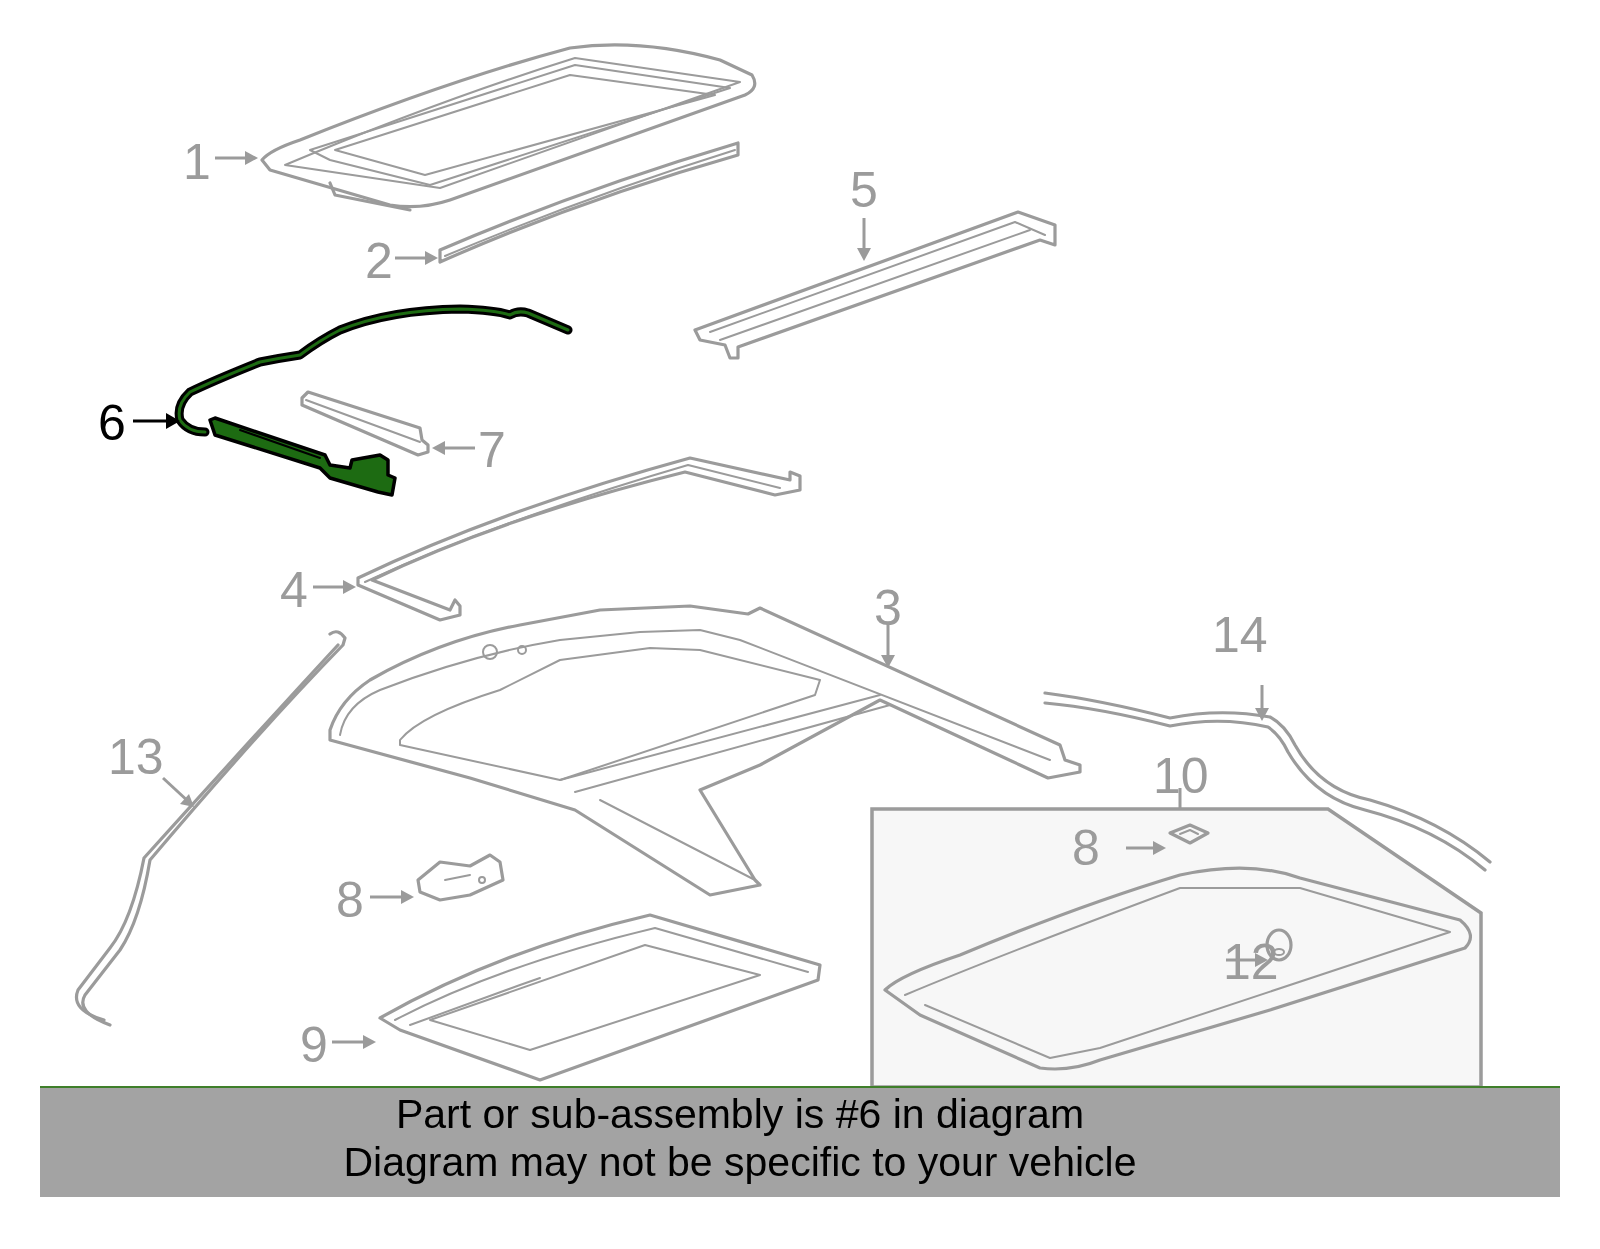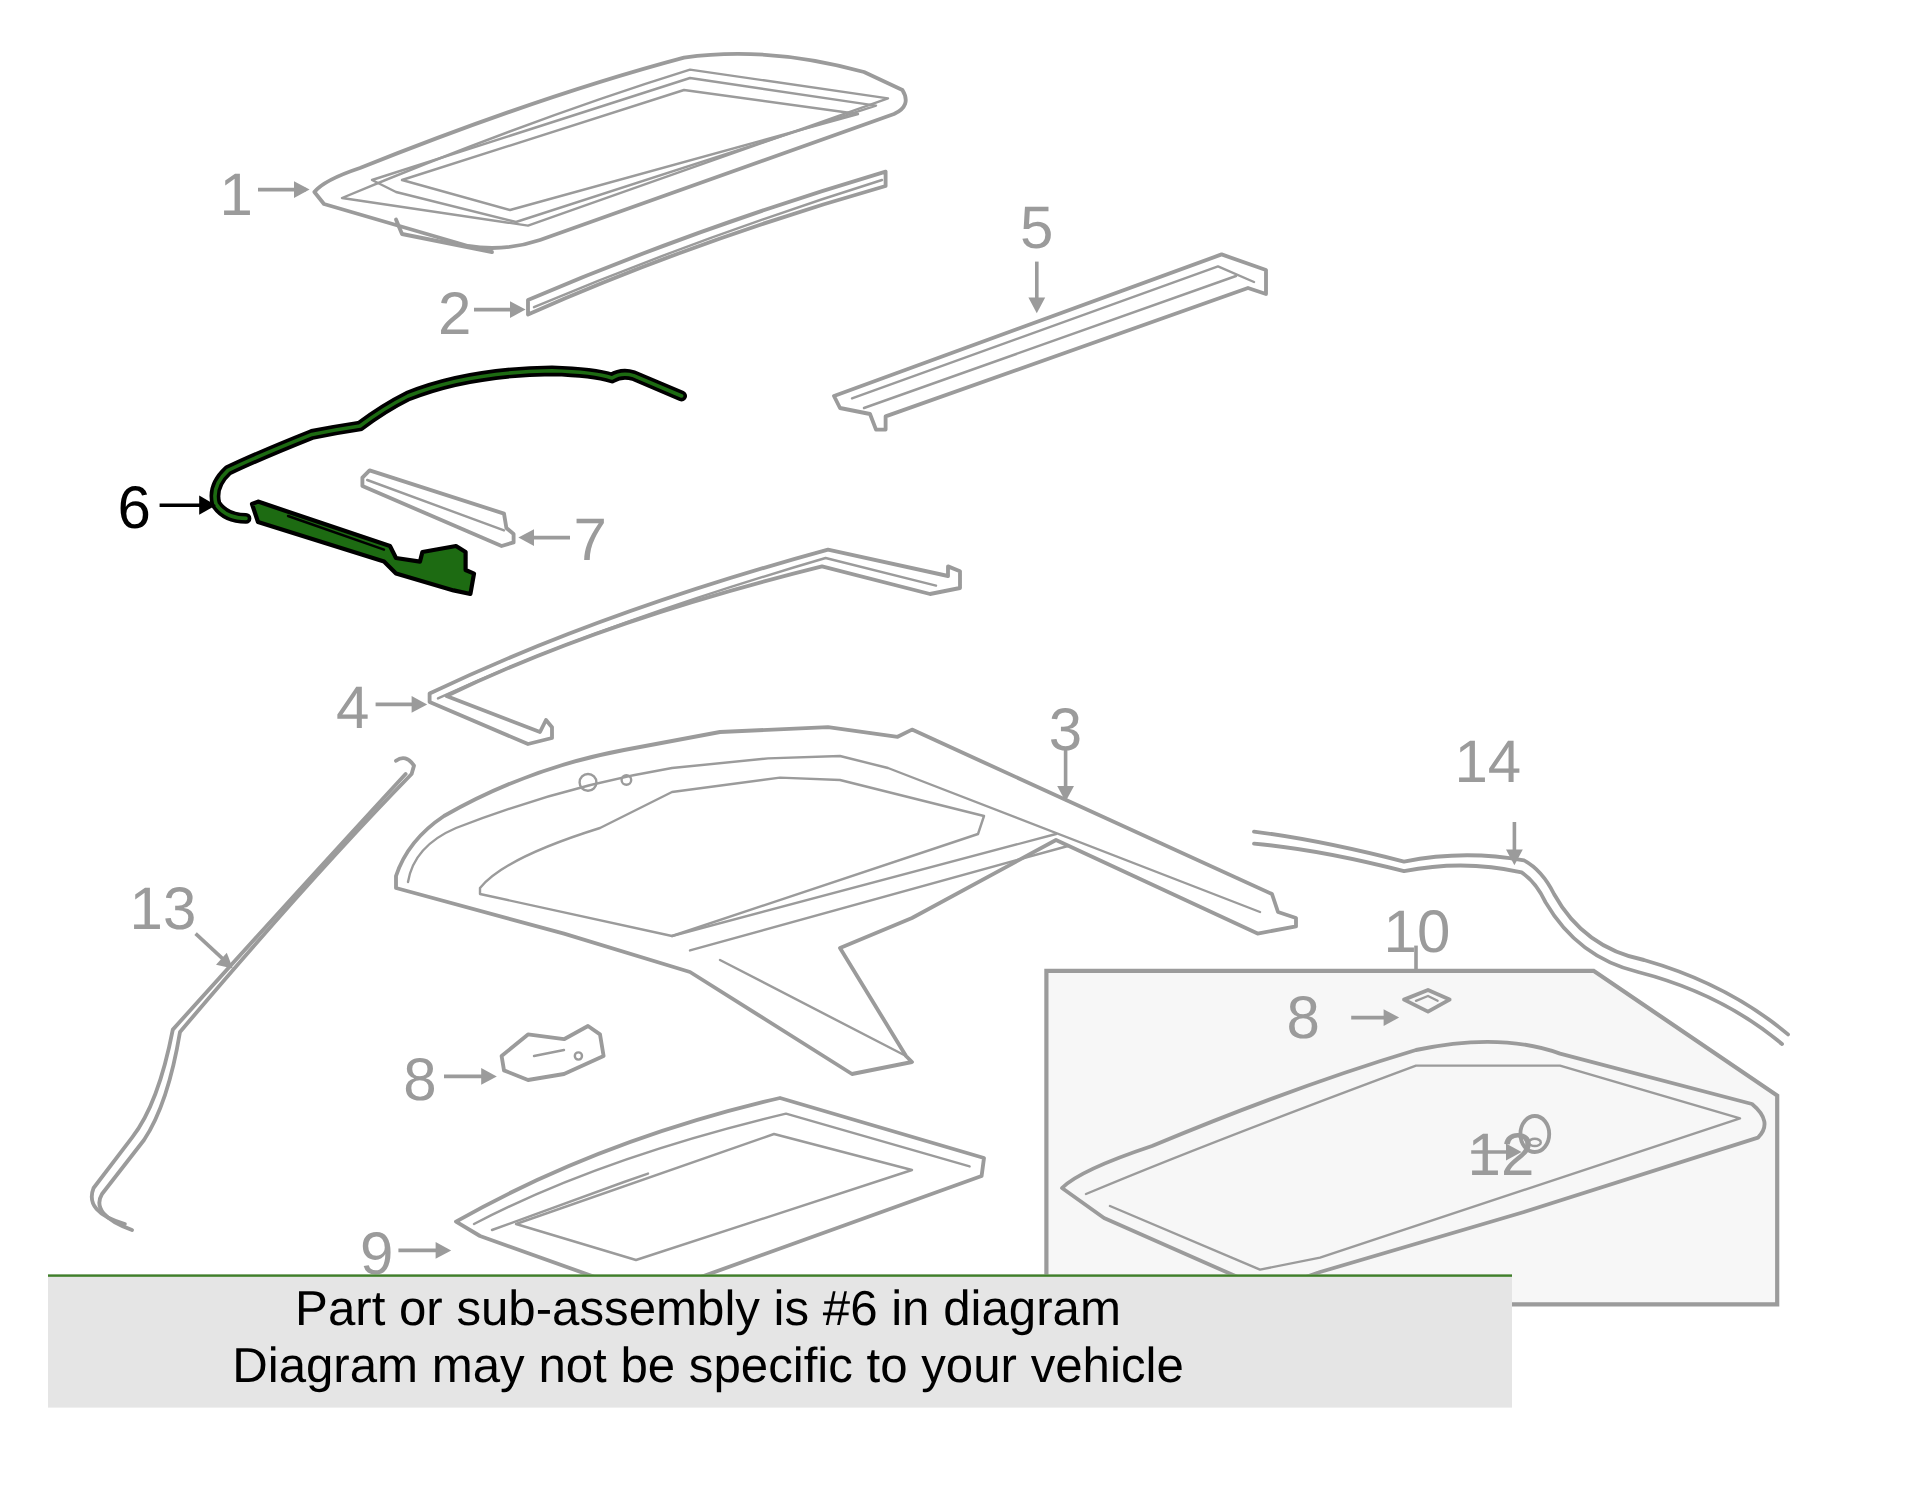--- a/index.html
+++ b/index.html
@@ -7,21 +7,21 @@
   #diagram { position: absolute; left: 0; top: 0; width: 1600px; height: 1249px; }
   .part { fill: none; stroke: #9b9b9b; stroke-width: 3.2; stroke-linejoin: round; stroke-linecap: round; }
   .part-thin { fill: none; stroke: #9b9b9b; stroke-width: 2; stroke-linejoin: round; stroke-linecap: round; }
   .hl-outer { fill: none; stroke: #000; stroke-width: 9; stroke-linecap: round; stroke-linejoin: round; }
   .hl-inner { fill: none; stroke: #1d6b12; stroke-width: 3; stroke-linecap: round; stroke-linejoin: round; }
   .hl-fill { fill: #1d6b12; stroke: #000; stroke-width: 3.5; stroke-linejoin: round; }
   .leader { stroke: #9b9b9b; stroke-width: 3; fill: none; }
   .leader-hl { stroke: #000; stroke-width: 3; fill: none; }
   .label { position: absolute; font-family: "Liberation Sans", sans-serif; font-size: 50px; color: #9b9b9b; line-height: 1; white-space: nowrap; }
   .label.hl { color: #000; }
-  #banner { position: absolute; left: 40px; top: 1062px; width: 1220px; height: 111px; background: #e5e5e5; border-top: 2px solid #3f7f2a; box-sizing: border-box; }
+  #banner { position: absolute; left: 40px; top: 1086px; width: 1520px; height: 111px; background: #a3a3a3; border-top: 2px solid #3f7f2a; box-sizing: border-box; }
   .banner-line { position: absolute; width: 100%; text-align: center; color: #000; font-size: 41px; font-family: "Liberation Sans", sans-serif; line-height: 1; }
   #banner-line-1 { top: 6px; left: -60px; }
   #banner-line-2 { top: 54px; left: -60px; }
 </style>
 </head>
 <body>
 
 <svg id="diagram" viewBox="0 0 1600 1249" xmlns="http://www.w3.org/2000/svg">
 
   <g>

